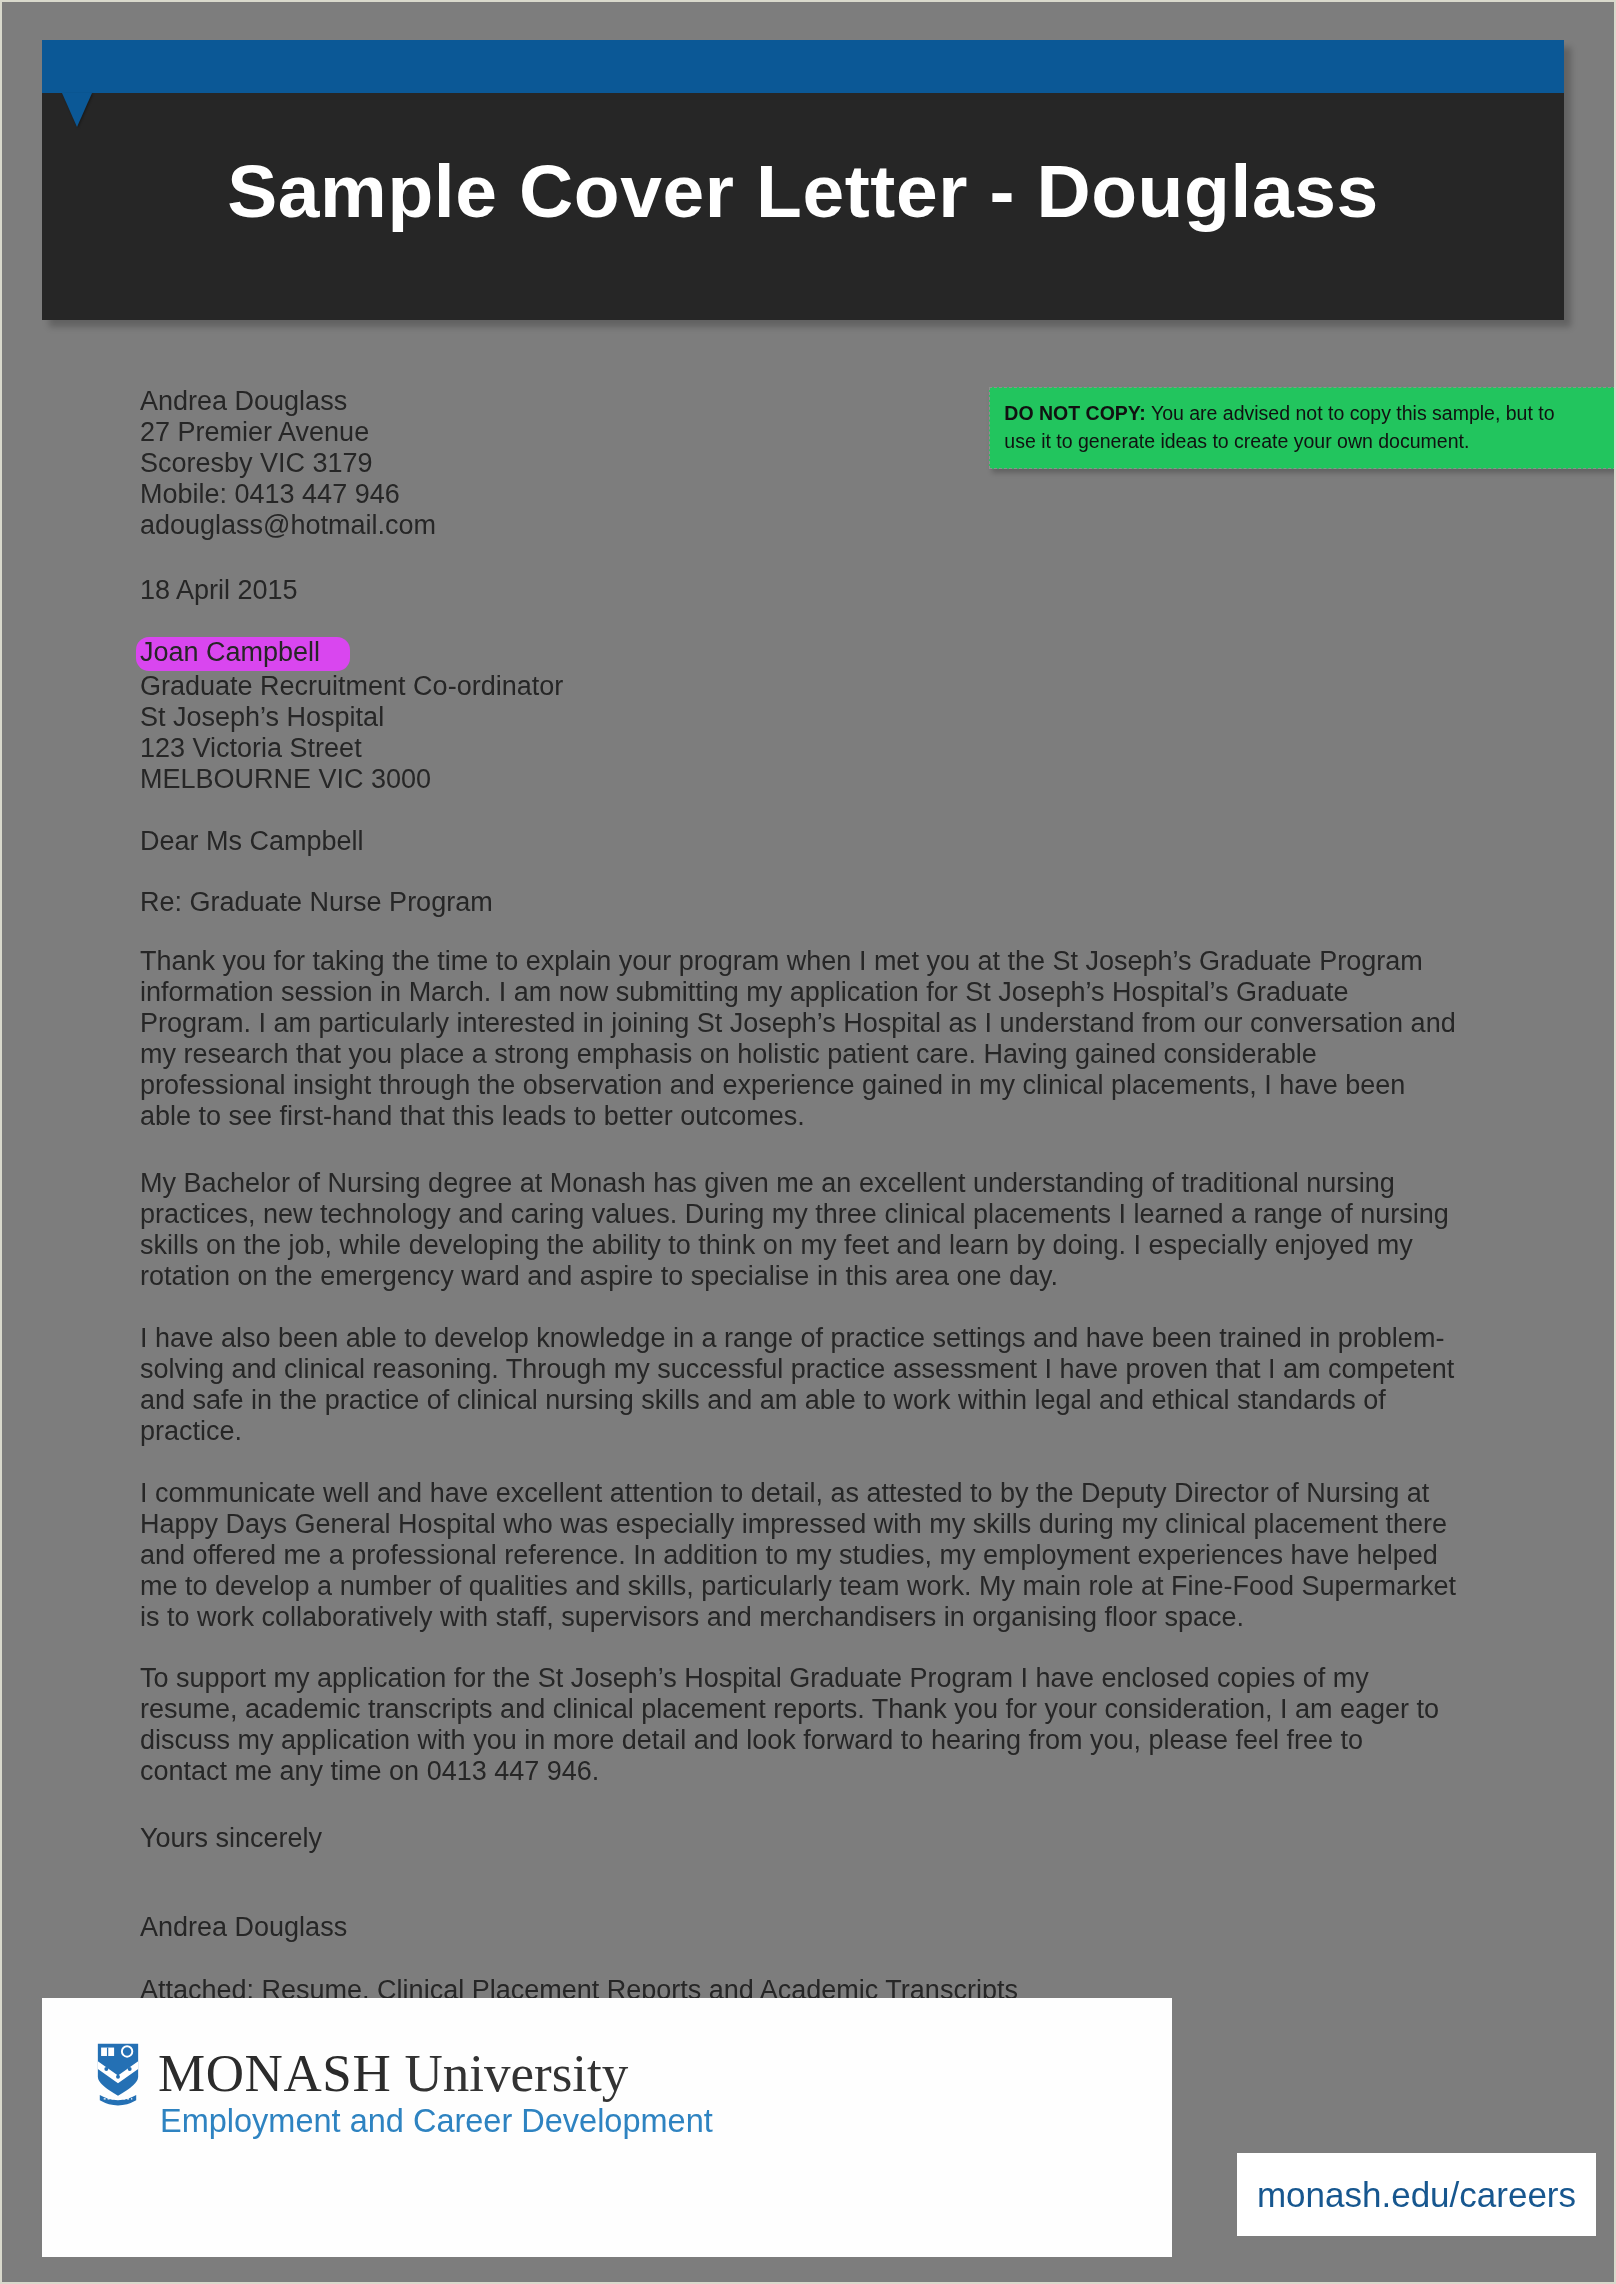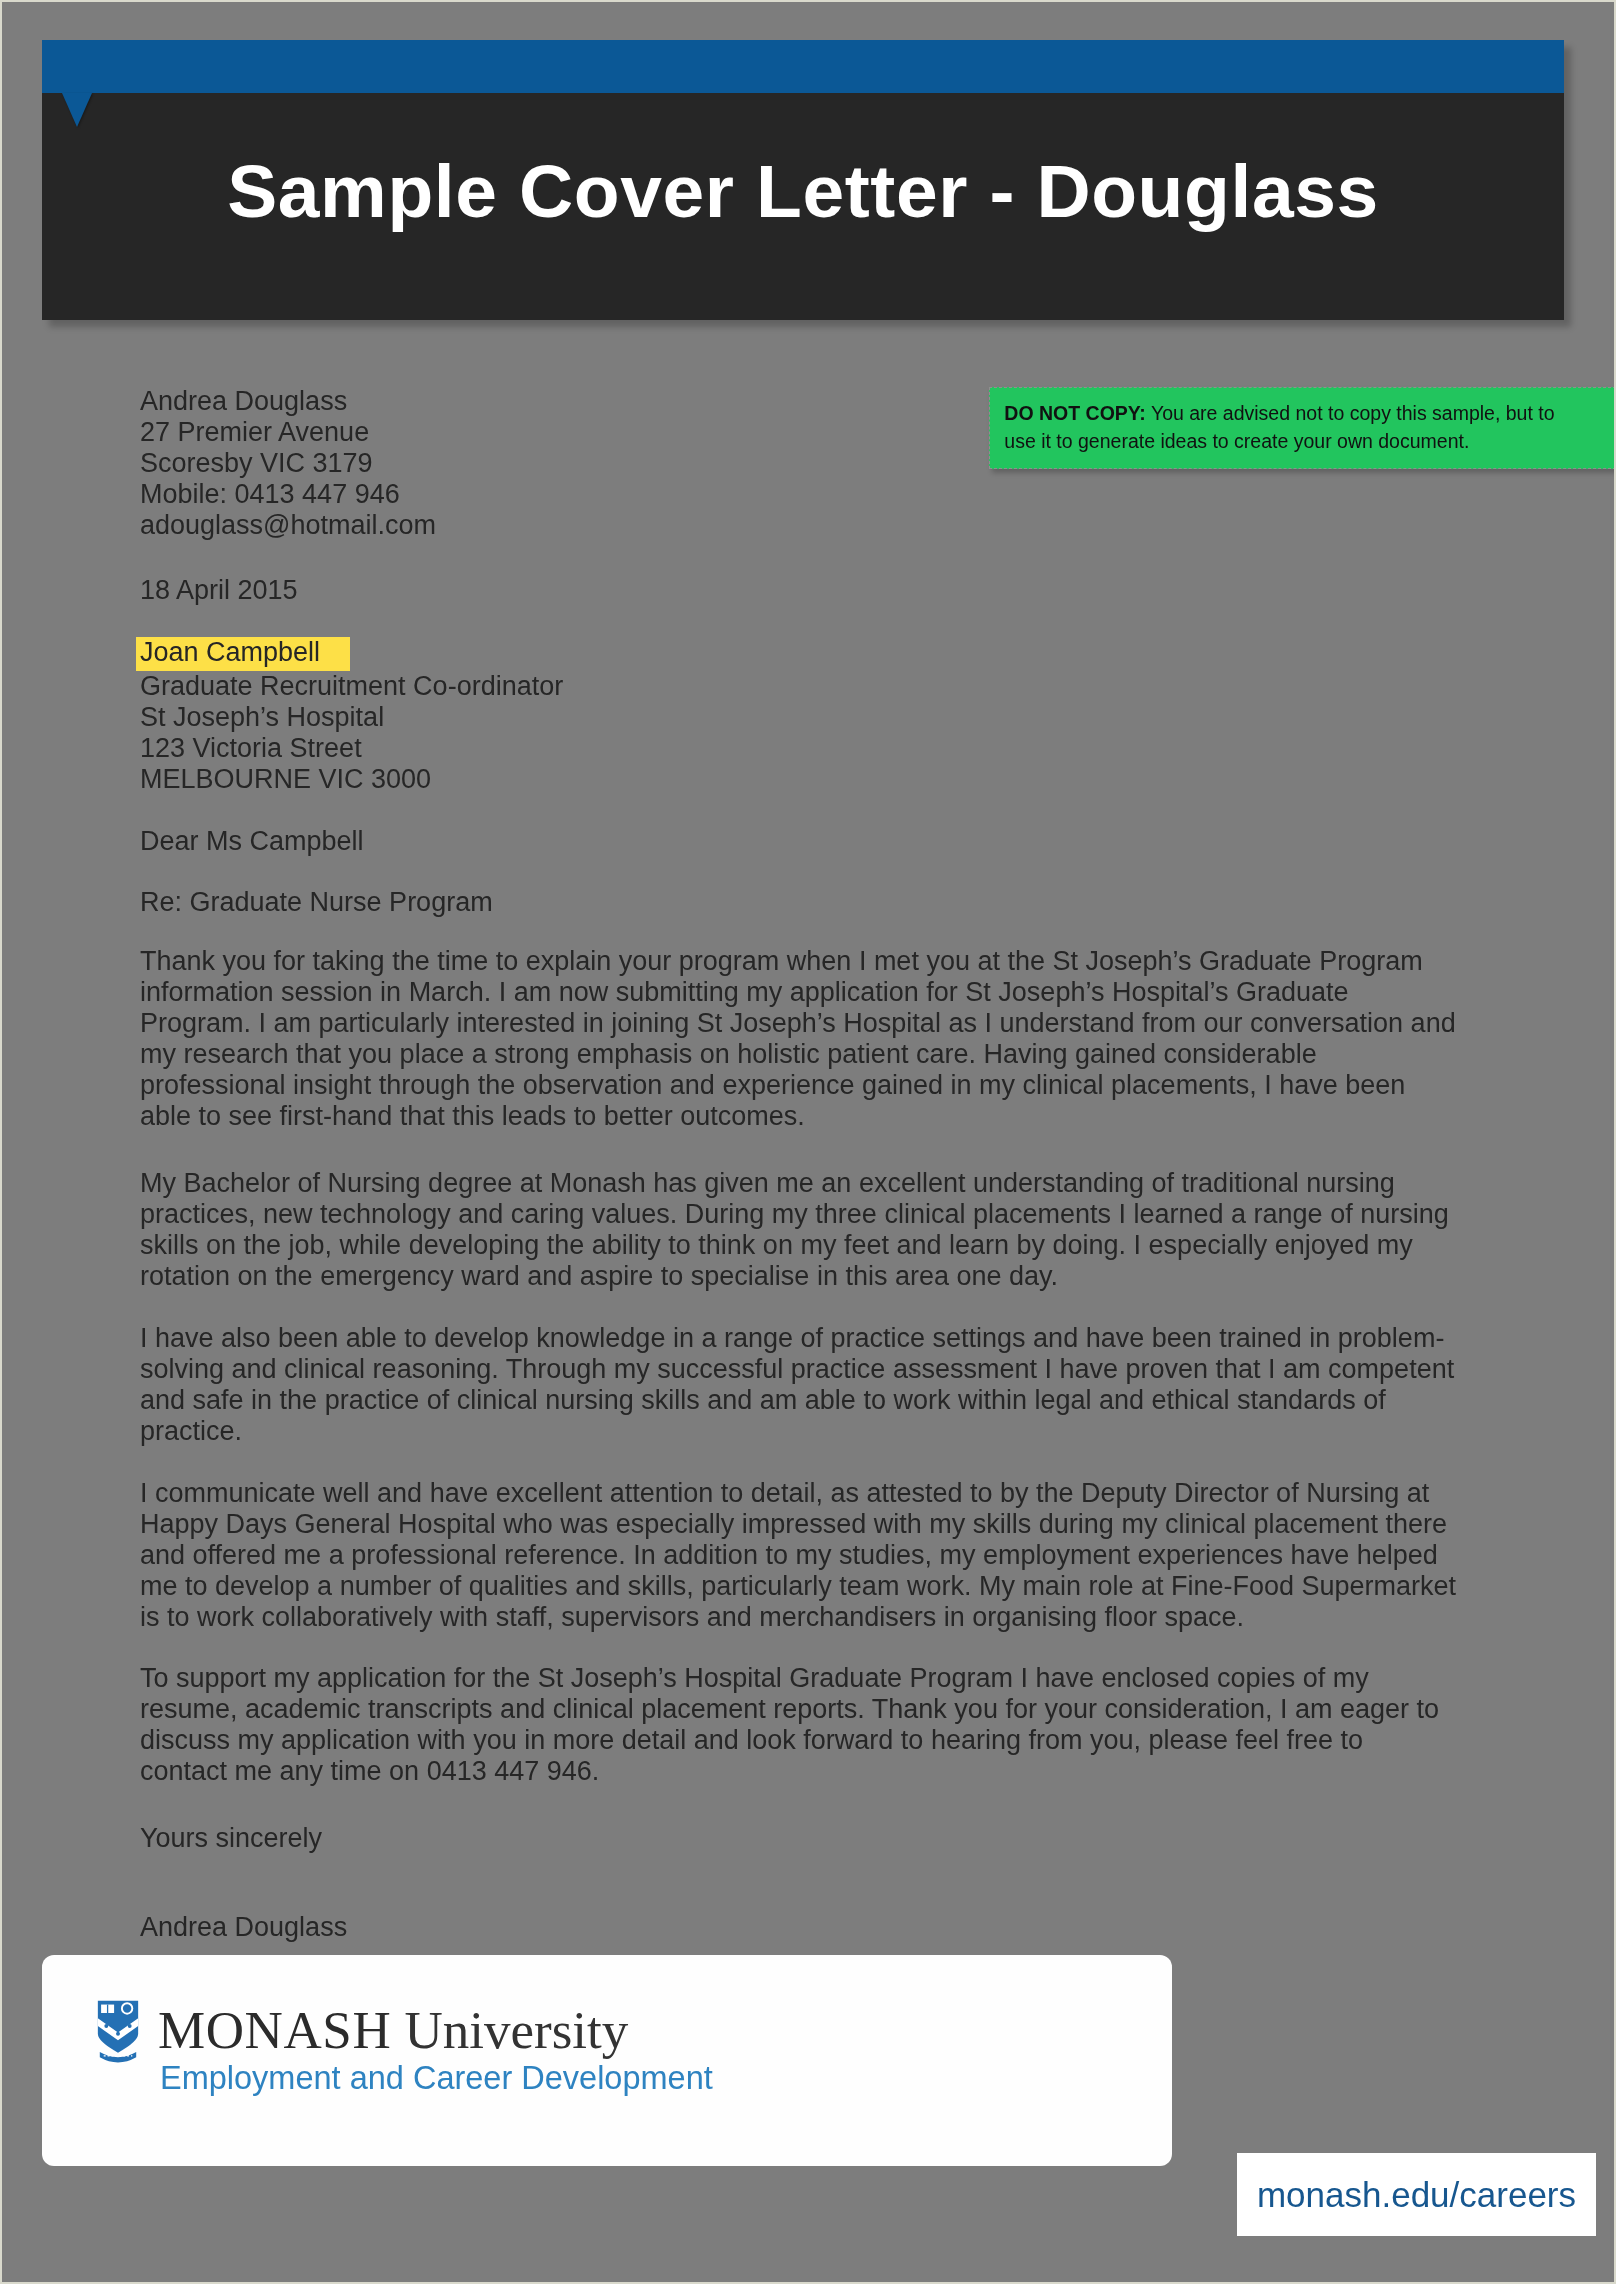--- a/index.html
+++ b/index.html
@@ -54,29 +54,29 @@
   .notice .lead{font-weight:bold;}
   
   .letter-block{
     position:absolute;left:138px;width:1436px;
     color:#262626;
     font-size:27px;line-height:31px;
     white-space:pre-line;
   }
   .hl-name{
     display:inline-block;
-    background:#fde047;
+    background:#d946ef;
     margin-left:-3.9px;
     padding:0 30px 2.6px 3.9px;
+    border-radius:13px;
   }
   
   .footer-box{
-    position:absolute;left:40px;top:1953px;width:1130px;height:211px;
+    position:absolute;left:40px;top:1996px;width:1130px;height:259px;
     background:#fefefe;
-    border-radius:12px;
   }
   .shield{position:absolute;left:55px;top:45px;width:42px;height:65px;}
   .wordmark{
     position:absolute;left:116px;top:49px;
     font-family:"Liberation Serif", serif;
     font-size:53px;line-height:53px;color:#2b2b2b;
     white-space:nowrap;
   }
   .wordmark .uni{font-weight:normal;color:#333333;}
   .wordmark .mon{font-weight:500;letter-spacing:0.6px;}

